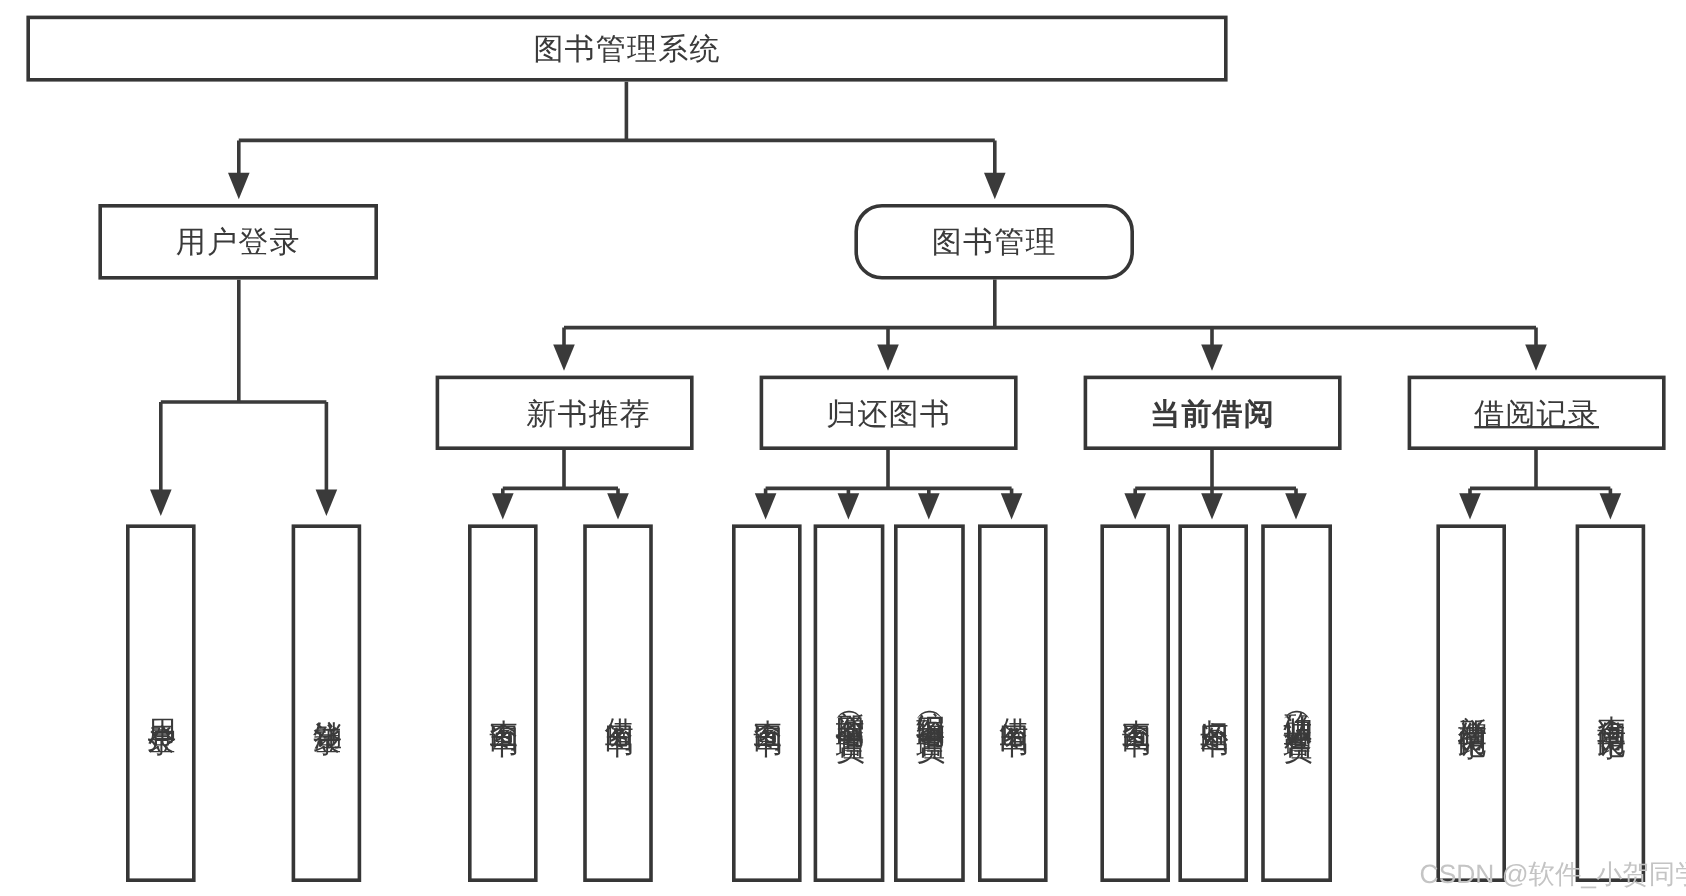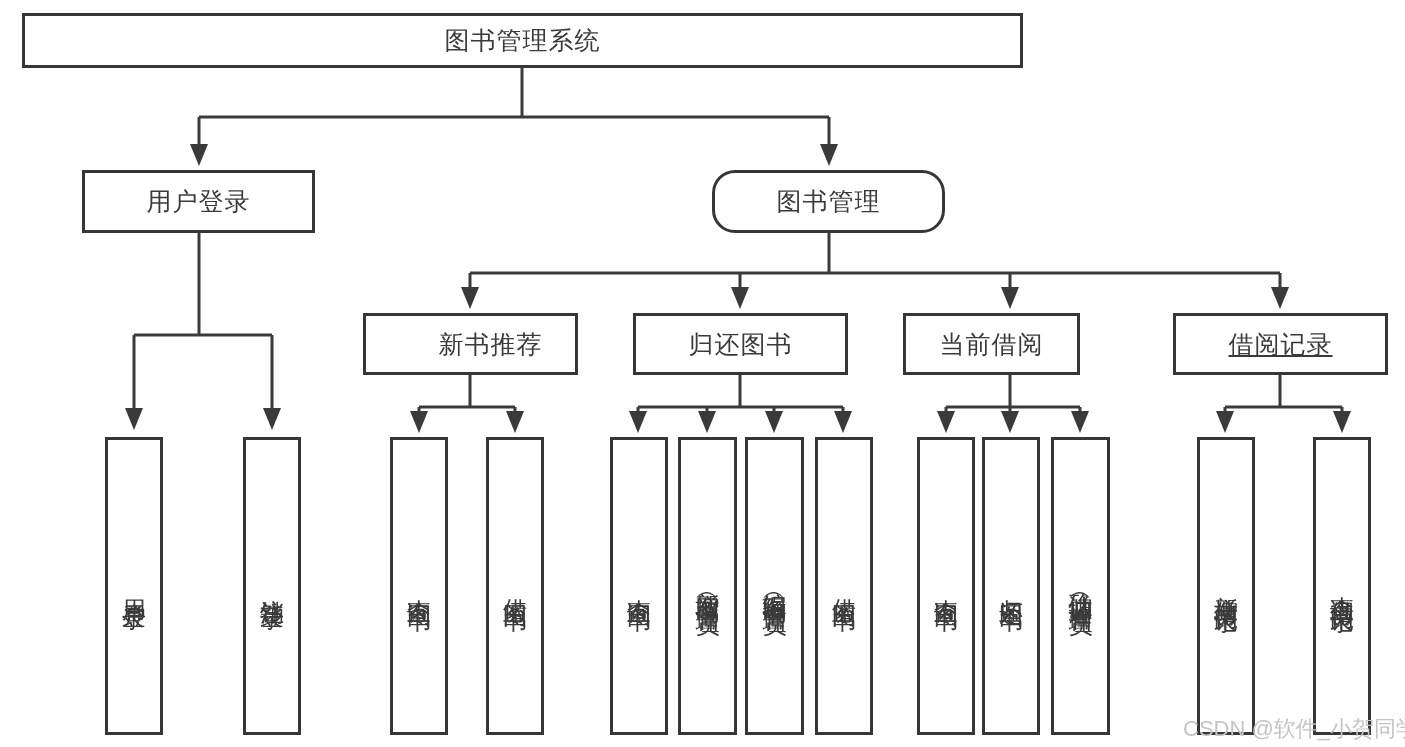--- a/index.html
+++ b/index.html
@@ -119,21 +119,21 @@
   <div class="box" style="left:712px; top:170px; width:233px; height:63px;border-radius:23px;">
     <span class="h-label">图书管理</span>
   </div>
 
   <div class="box" style="left:363px; top:313px; width:215px; height:62px;padding-left:40px;">
     <span class="h-label">新书推荐</span>
   </div>
   <div class="box" style="left:633px; top:313px; width:215px; height:62px;">
     <span class="h-label">归还图书</span>
   </div>
-  <div class="box" style="left:903px; top:313px; width:177px; height:62px;">
+  <div class="box" style="left:903px; top:313px; width:215px; height:62px;font-weight:bold;">
     <span class="h-label">当前借阅</span>
   </div>
   <div class="box" style="left:1173px; top:313px; width:215px; height:62px;text-decoration:underline;">
     <span class="h-label">借阅记录</span>
   </div>
 
   <div class="box leaf" style="left:105px; top:437px; width:58px; height:298px;">
     <span class="vtext">用户登录</span>
   </div>
   <div class="box leaf" style="left:243px; top:437px; width:58px; height:298px;">

